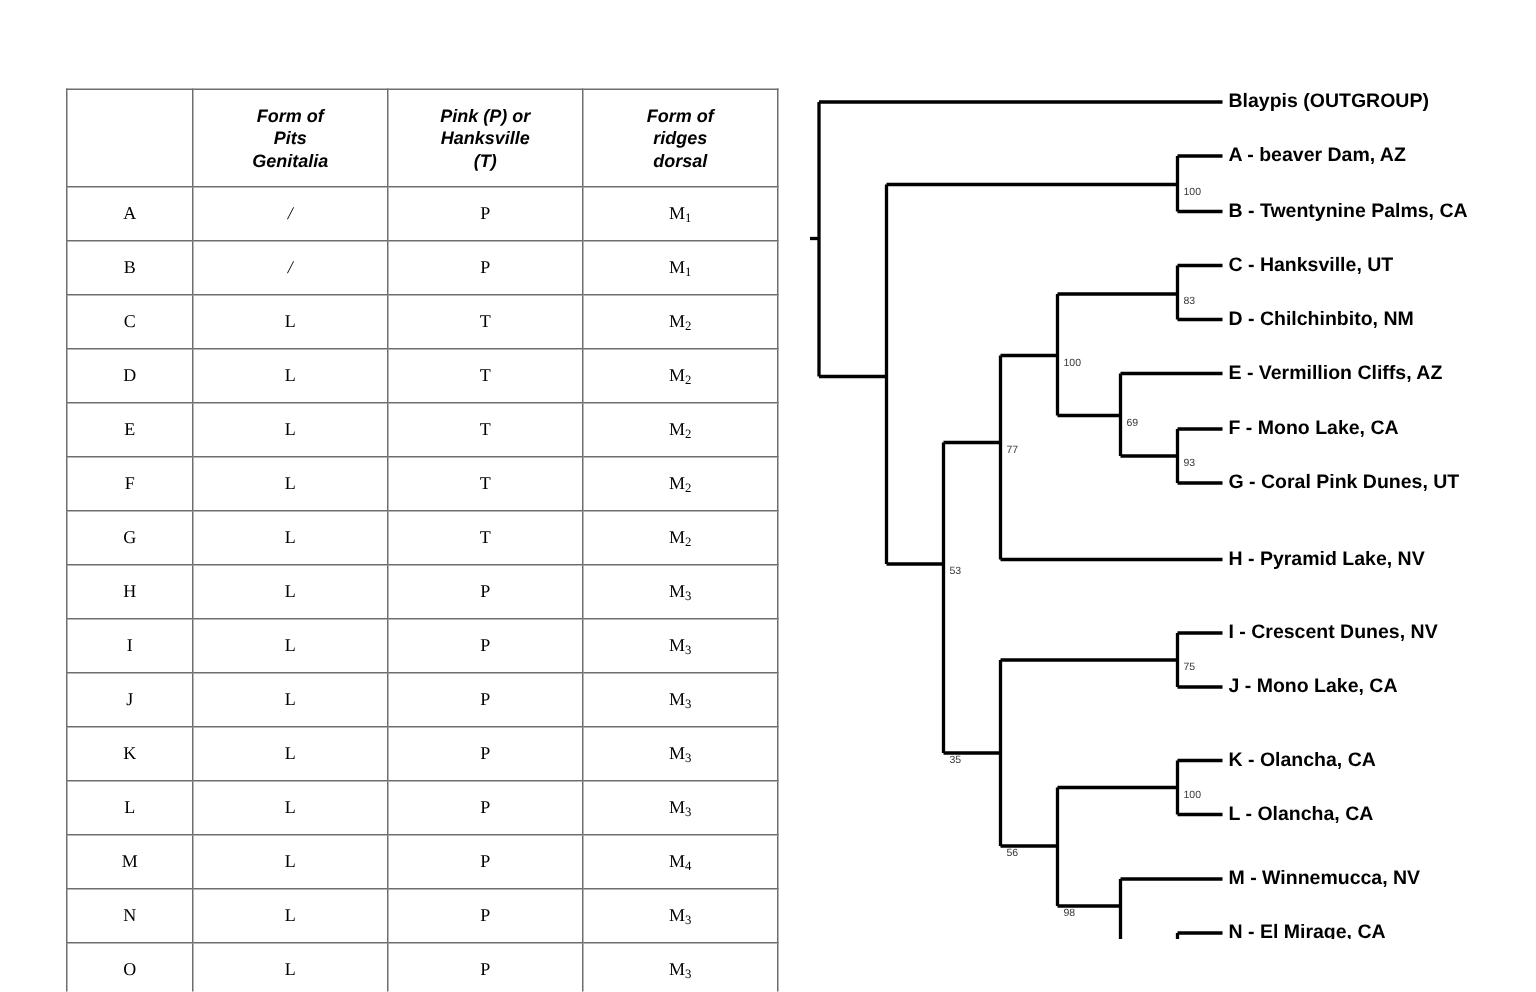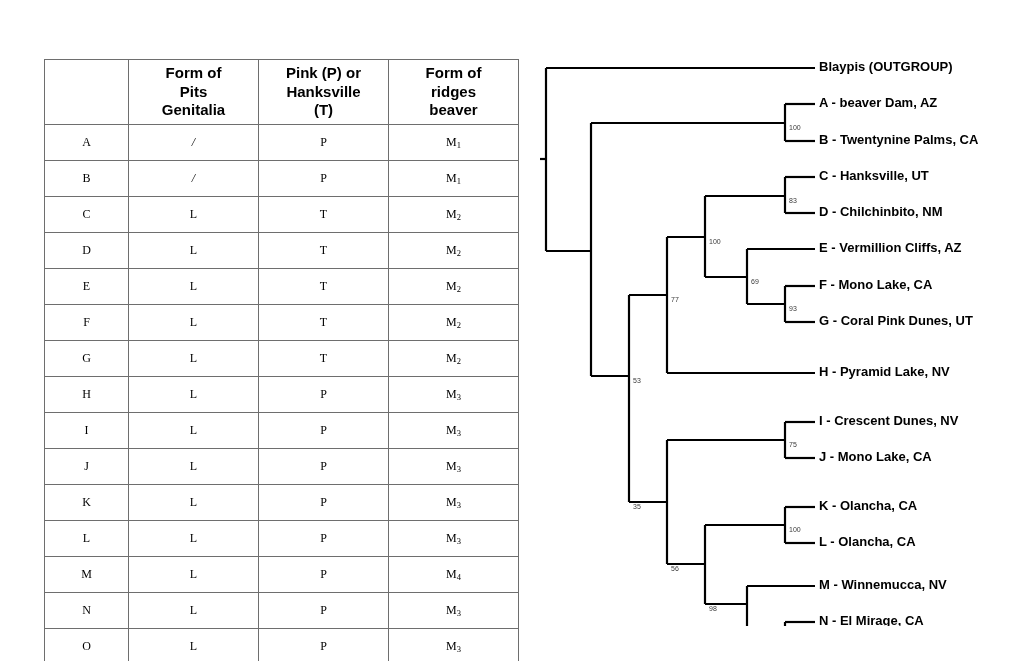--- a/index.html
+++ b/index.html
@@ -28,26 +28,27 @@
     table-layout: fixed;
   }
   table.char-matrix th,
   table.char-matrix td {
     border: 1px solid #6e6e6e;
     text-align: center;
     vertical-align: middle;
   }
   table.char-matrix th {
     font-family: "Liberation Sans", sans-serif;
-    font-size: 15px;
+    font-size: 12px;
     font-weight: bold;
     color: #000;
     line-height: 1.25;
     height: 60px;
     padding: 2px 4px;
+    font-style: italic;
   }
   table.char-matrix td {
     font-family: "Liberation Serif", serif;
     font-size: 12px;
     color: #000;
     height: 35px;
     padding: 0;
   }
   table.char-matrix col.c-taxon { width: 84px; }
   table.char-matrix col.c-gen   { width: 130px; }
@@ -105,21 +106,21 @@
           <span>Genitalia</span>
         </th>
         <th>
           <span>Pink (P) or</span><br>
           <span>Hanksville</span><br>
           <span>(T)</span>
         </th>
         <th>
           <span>Form of</span><br>
           <span>ridges</span><br>
-          <span>beaver</span>
+          <span>dorsal</span>
         </th>
       </tr>
     </thead>
     <tbody id="matrix-body">
         <tr>
           <td>A</td>
           <td><span class="slash-char">/</span></td>
           <td>P</td>
           <td><span>M</span><span class="msub">1</span></td>
         </tr>

